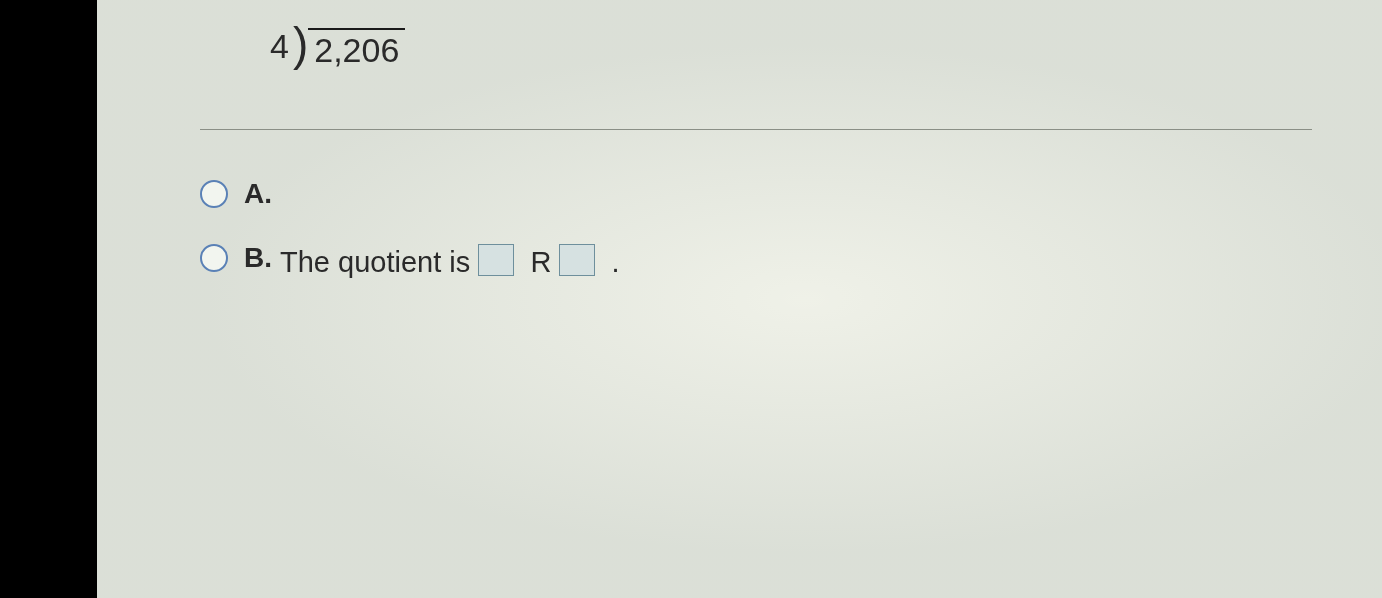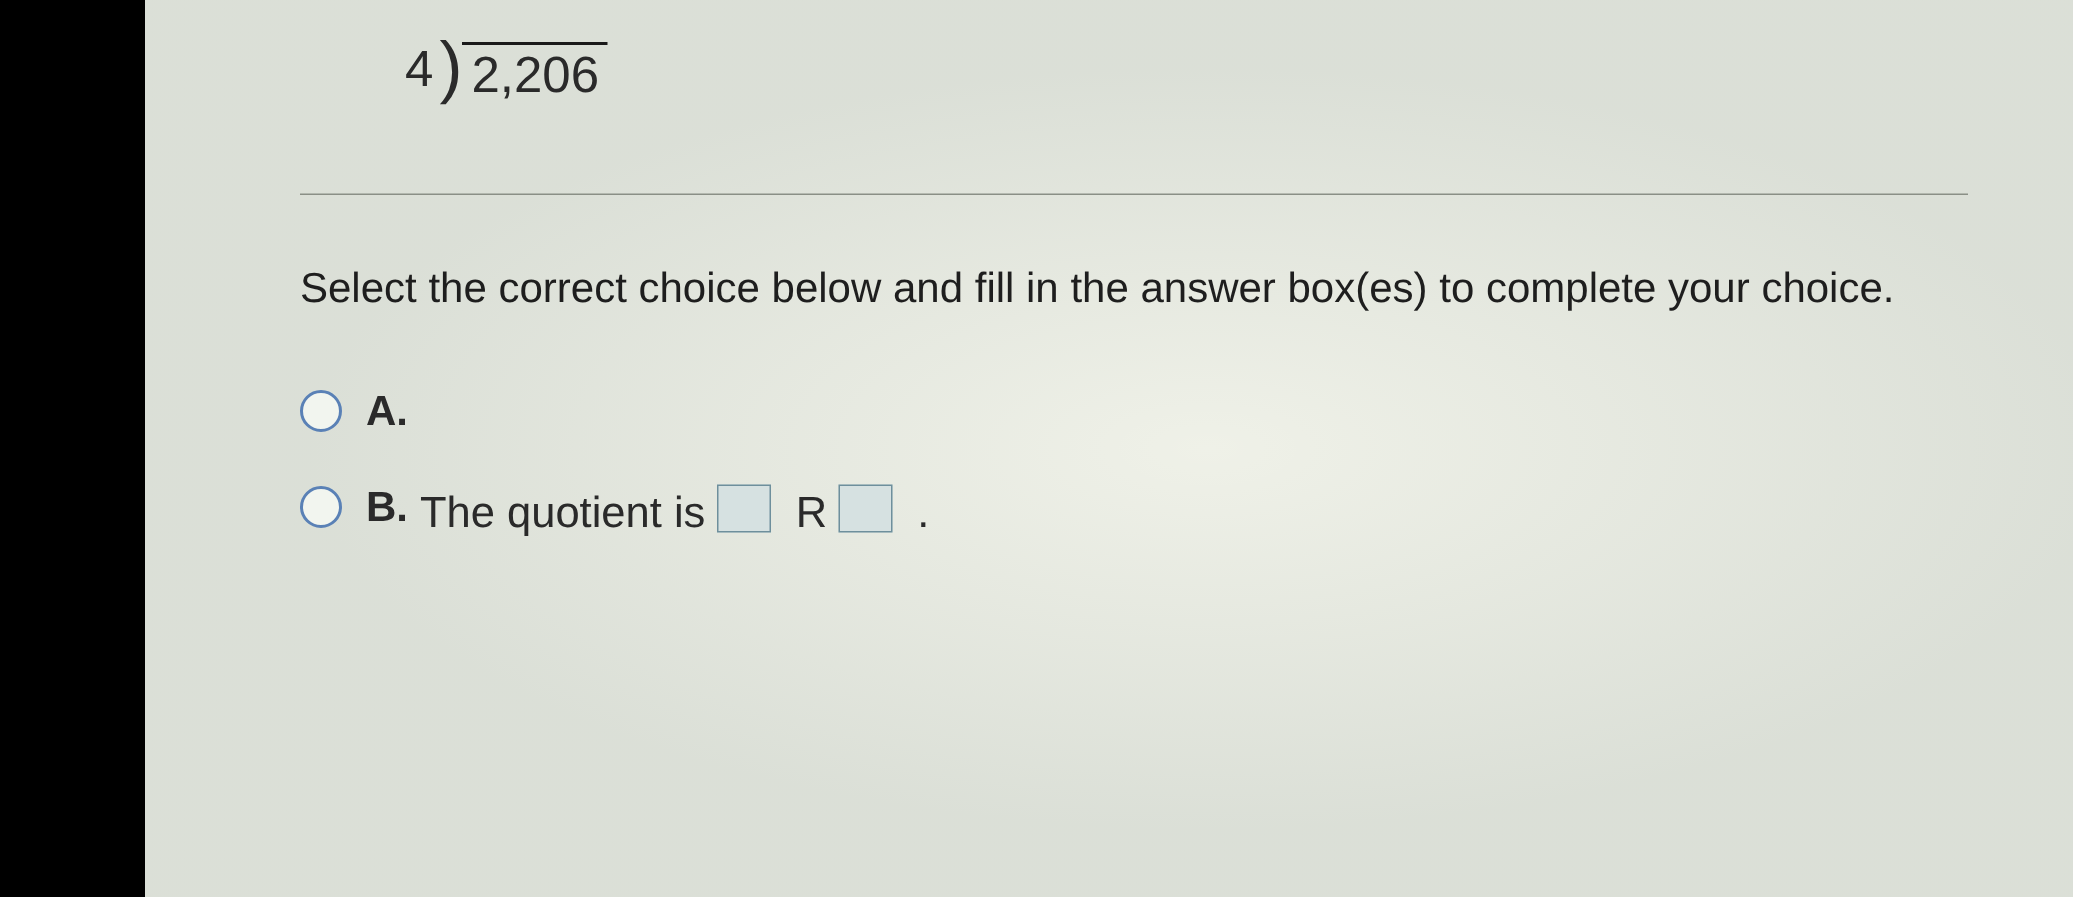--- a/index.html
+++ b/index.html
@@ -106,21 +106,20 @@
 <div class="page">
 
   <div class="problem">
     <span class="divisor">4</span>
     <span class="ld-paren">)</span>
     <span class="ld-bracket">2,206</span>
   </div>
 
   <hr class="rule">
 
-  <p class="instruction">Select the correct choice below and fill in the answer box(es) to complete your choice.</p>
 
   <div class="choice-row">
     <span class="radio"></span>
     <span class="choice-letter">A.</span>
   </div>
 
   <div class="choice-row">
     <span class="radio"></span>
     <span class="choice-letter">B.</span>
     <div class="choice-body">

